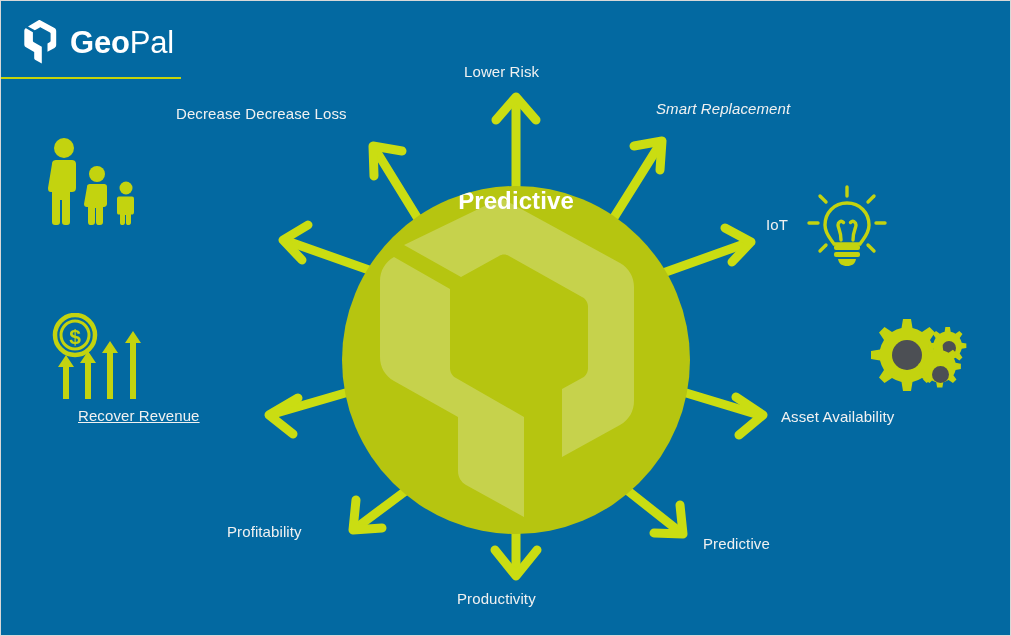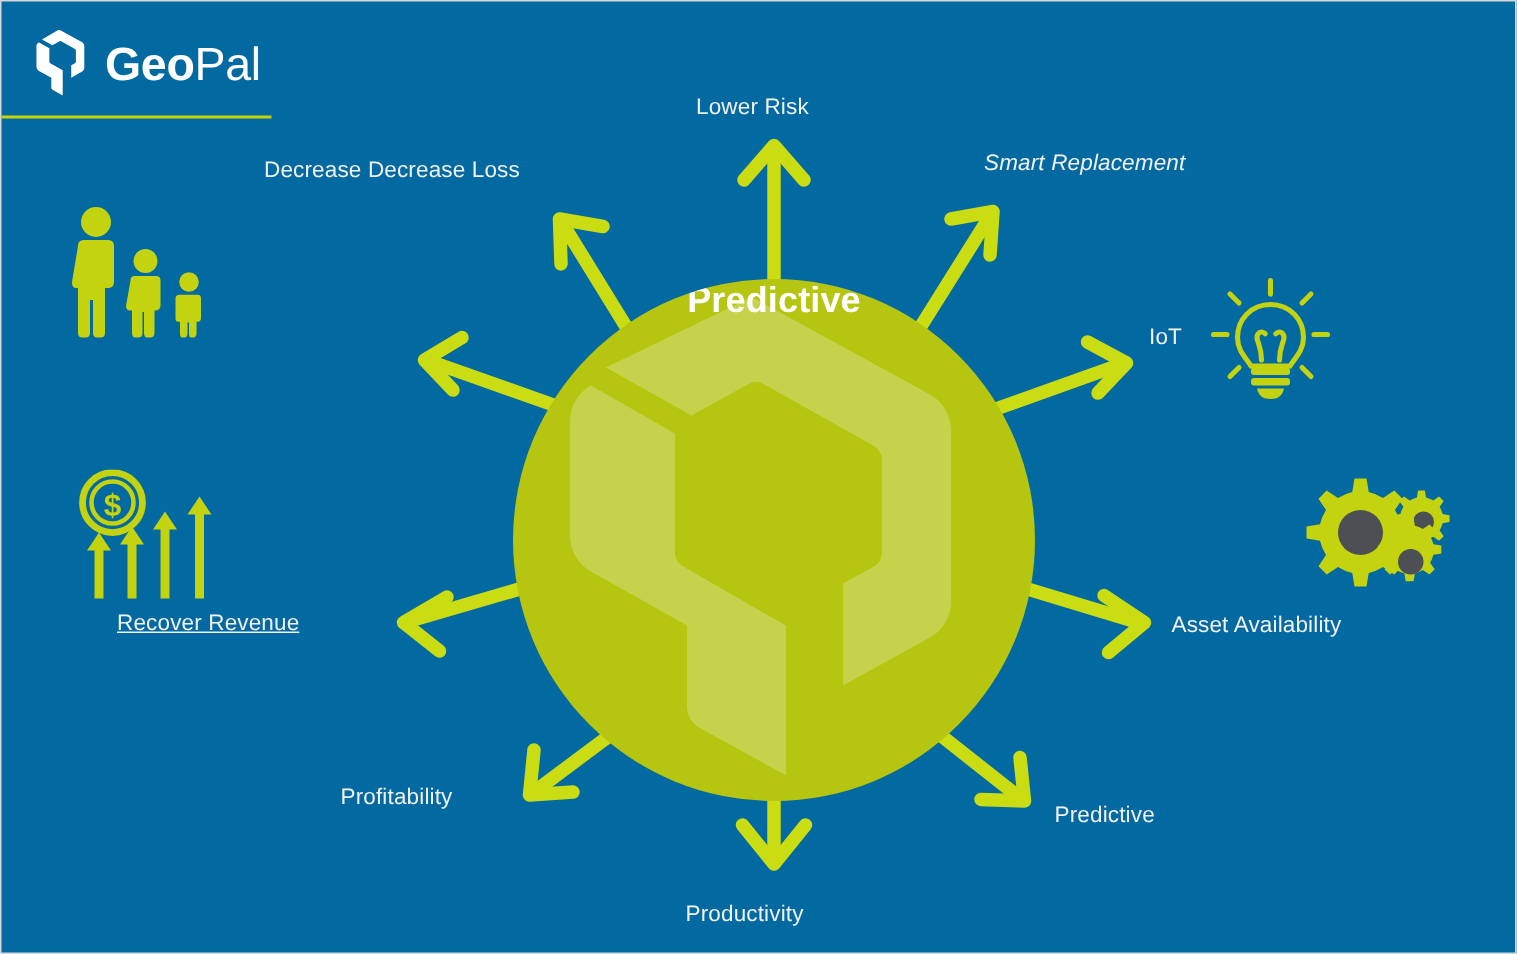--- a/index.html
+++ b/index.html
@@ -105,21 +105,21 @@
   }
   #lbl-lower-risk        { left: 463px; top: 62px; }
   #lbl-decrease-service  { left: 175px; top: 104px; }
   #lbl-smart-replacement { left: 655px; top: 99px; font-style: italic; }
   #lbl-improve-workforce { left: 71px;  top: 227px; }
   #lbl-iot               { left: 765px; top: 215px; }
   #lbl-recover-revenue   { left: 77px;  top: 406px; text-decoration: underline; }
   #lbl-asset-availability{ left: 780px; top: 407px; }
   #lbl-profitability     { left: 226px; top: 522px; }
   #lbl-efficiency        { left: 702px; top: 534px; }
-  #lbl-productivity      { left: 456px; top: 589px; margin-top: 11px; }
+  #lbl-productivity      { left: 456px; top: 589px; }
 
   
   .deco-icon { position: absolute; }
   #icon-people  { left: 45px;  top: 137px; width: 96px;  height: 88px; }
   #icon-revenue { left: 48px;  top: 312px; width: 104px; height: 88px; }
   #icon-bulb    { left: 800px; top: 182px; width: 92px;  height: 88px; }
   #icon-gears   { left: 864px; top: 316px; width: 110px; height: 88px; }
 </style>
 </head>
 <body>

